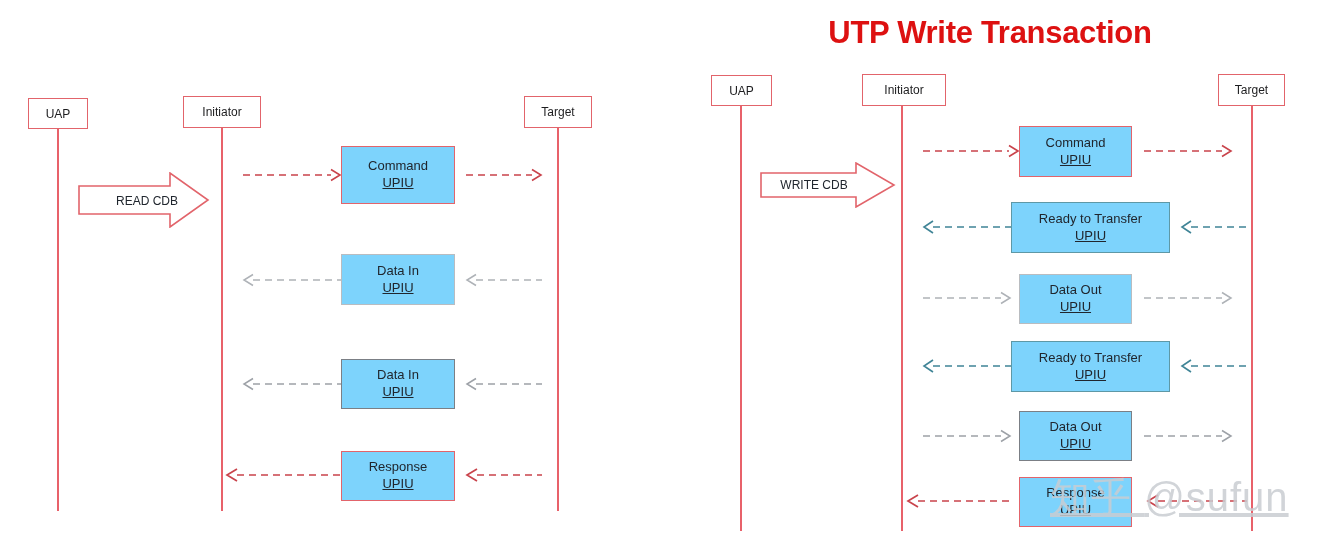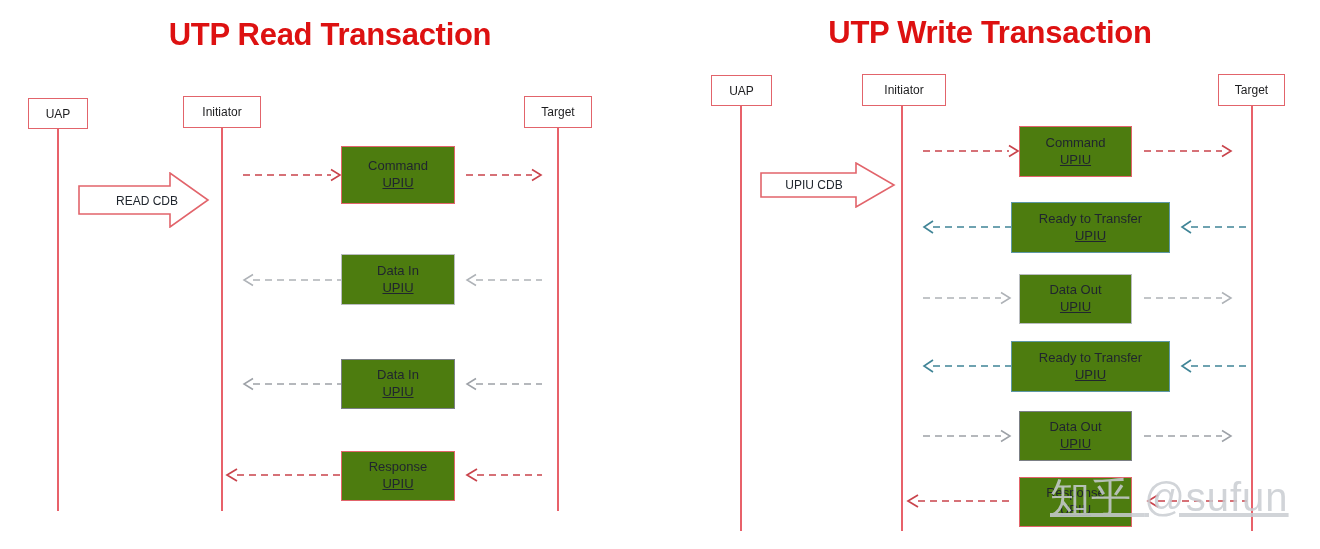--- a/index.html
+++ b/index.html
@@ -39,21 +39,21 @@
   .lifeline{
     position:absolute;
     width:1.6px;
     background:#e8616a;
   }
 
   
   .msg-box{
     position:absolute;
     box-sizing:border-box;
-    background:#4d7c0f;
+    background:#7dd3fc;
     display:flex;flex-direction:column;
     align-items:center;justify-content:center;
     line-height:1.28;
     color:#20262e;
     font-size:13px;
     white-space:nowrap;
     z-index:4;
   }
   .msg-box .l2{display:block;text-decoration:underline;}
   .border-red{border:1.6px solid #e2646b;}
@@ -87,21 +87,20 @@
     text-decoration:underline;
   }
   #watermark .wm-cn{font-size:40px;}
   #watermark .wm-en{font-size:40px;}
 </style>
 </head>
 <body>
 
 <div class="diagram" id="read-diagram">
 
-  <div class="title" id="read-title">UTP Read Transaction</div>
 
   <div class="actor-box" style="left:28px;top:98px;width:60px;height:31px;">UAP</div>
   <div class="actor-box" style="left:183px;top:96px;width:78px;height:32px;">Initiator</div>
   <div class="actor-box" style="left:524px;top:96px;width:68px;height:32px;">Target</div>
 
   <div class="lifeline" style="left:57px;top:129px;height:382px;"></div>
   <div class="lifeline" style="left:221px;top:128px;height:383px;"></div>
   <div class="lifeline" style="left:557px;top:128px;height:383px;"></div>
 
   <svg class="block-arrow" style="left:78px;top:172px;" width="132" height="56" viewBox="0 0 132 56">
@@ -171,21 +170,21 @@
   <div class="actor-box" style="left:202px;top:74px;width:84px;height:32px;">Initiator</div>
   <div class="actor-box" style="left:558px;top:74px;width:67px;height:32px;">Target</div>
 
   <div class="lifeline" style="left:80px;top:106px;height:425px;"></div>
   <div class="lifeline" style="left:241px;top:106px;height:425px;"></div>
   <div class="lifeline" style="left:591px;top:106px;height:425px;"></div>
 
   <svg class="block-arrow" style="left:100px;top:162px;" width="136" height="46" viewBox="0 0 136 46">
     <path d="M1,11 L96,11 L96,1 L134,23 L96,45 L96,35 L1,35 Z" fill="#ffffff" stroke="#e2646b" stroke-width="1.6" stroke-linejoin="miter"></path>
   </svg>
-  <div class="block-arrow-label" style="left:110px;top:178px;width:88px;text-align:center;">UPIU CDB</div>
+  <div class="block-arrow-label" style="left:110px;top:178px;width:88px;text-align:center;">WRITE CDB</div>
 
   <svg class="arrow-svg" style="left:263px;top:144px;" width="96" height="14" viewBox="0 0 96 14">
     <line x1="0" y1="7" x2="86" y2="7" stroke="#c9434b" stroke-width="1.6" stroke-dasharray="7,5"></line>
     <path d="M86,1.5 L95,7 L86,12.5" fill="none" stroke="#c9434b" stroke-width="1.6"></path>
   </svg>
   <div class="msg-box border-red" style="left:359px;top:126px;width:113px;height:51px;">
     <span>Command</span>
     <span class="l2">UPIU</span>
   </div>
   <svg class="arrow-svg" style="left:484px;top:144px;" width="88" height="14" viewBox="0 0 88 14">

